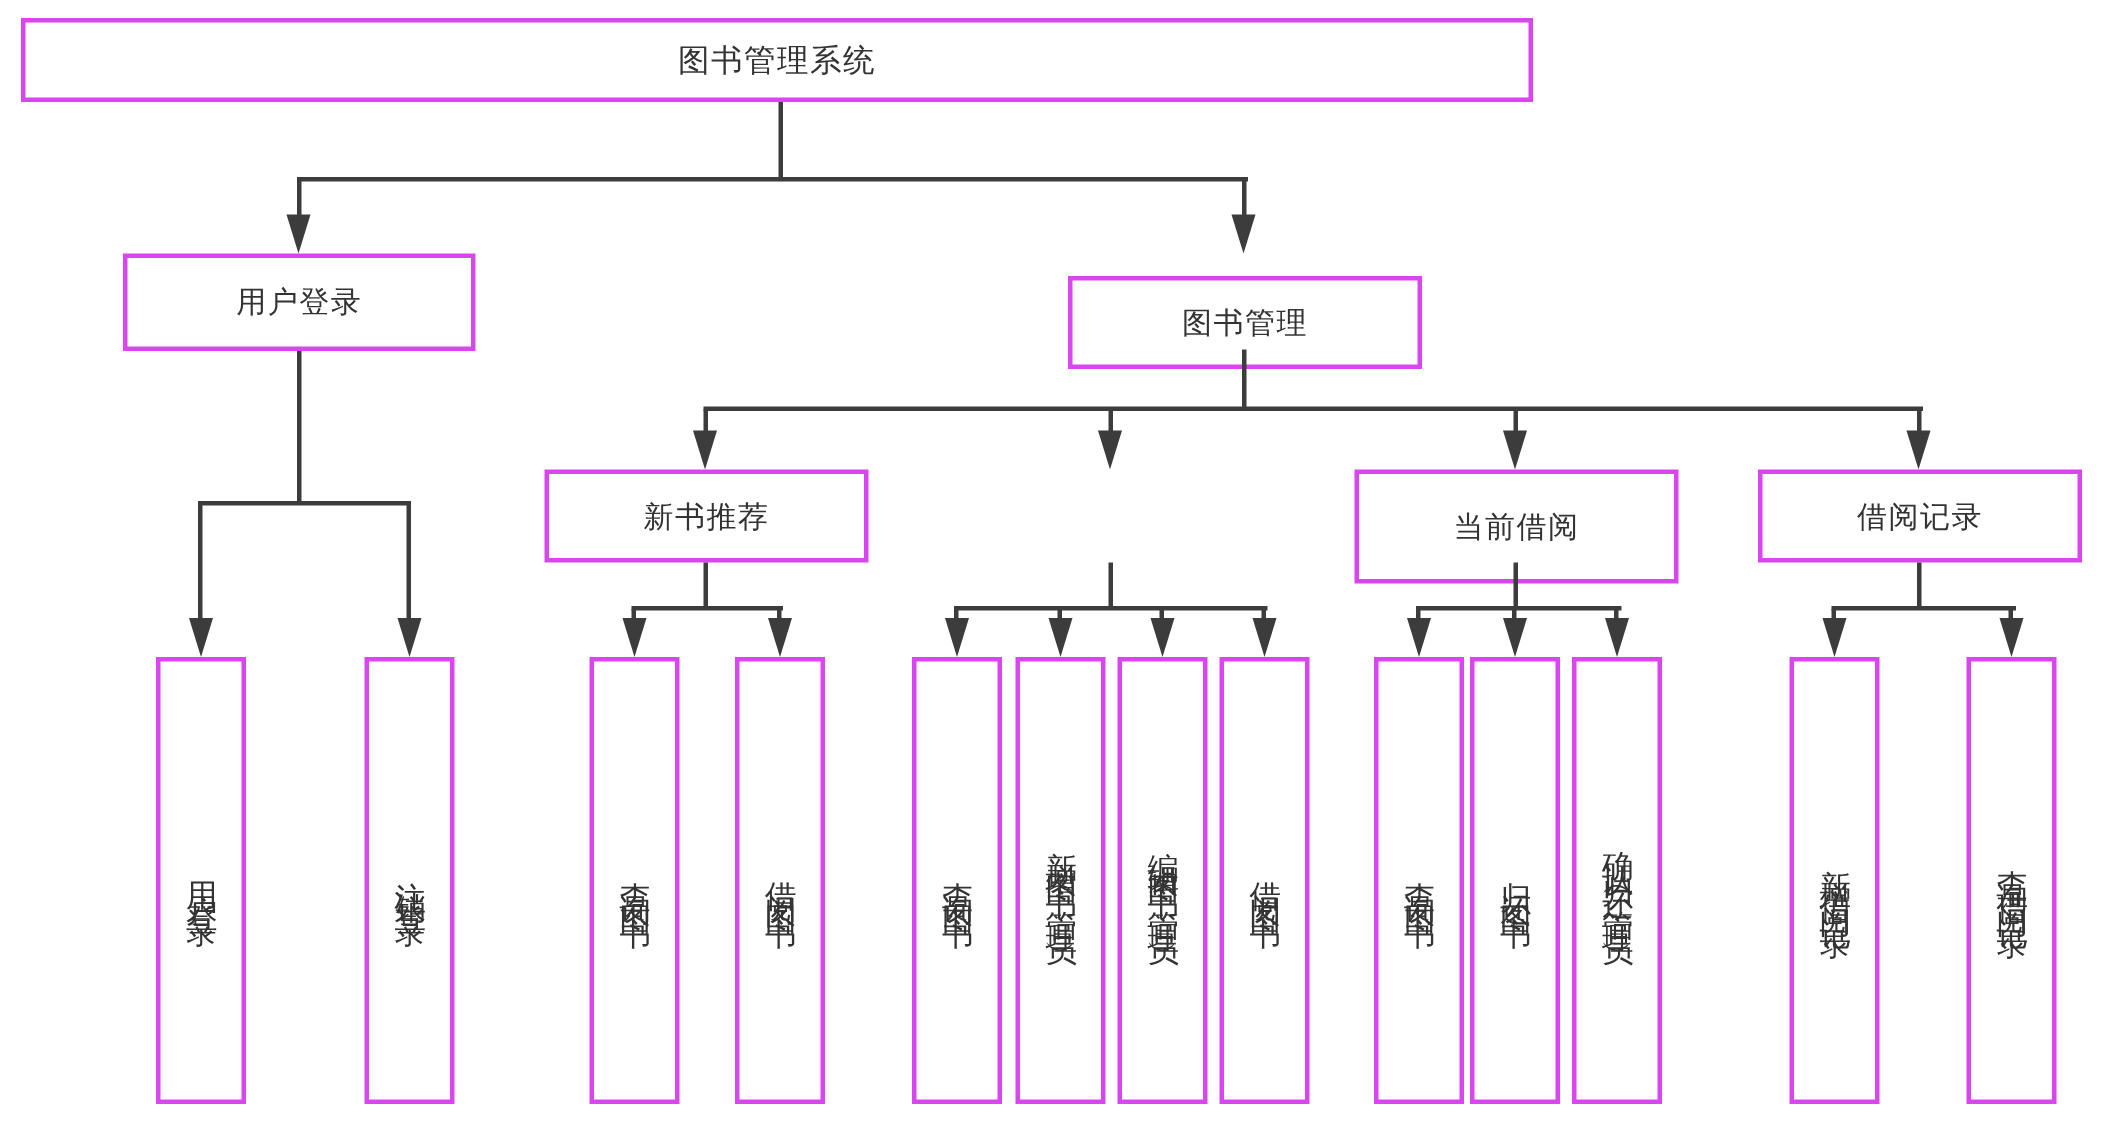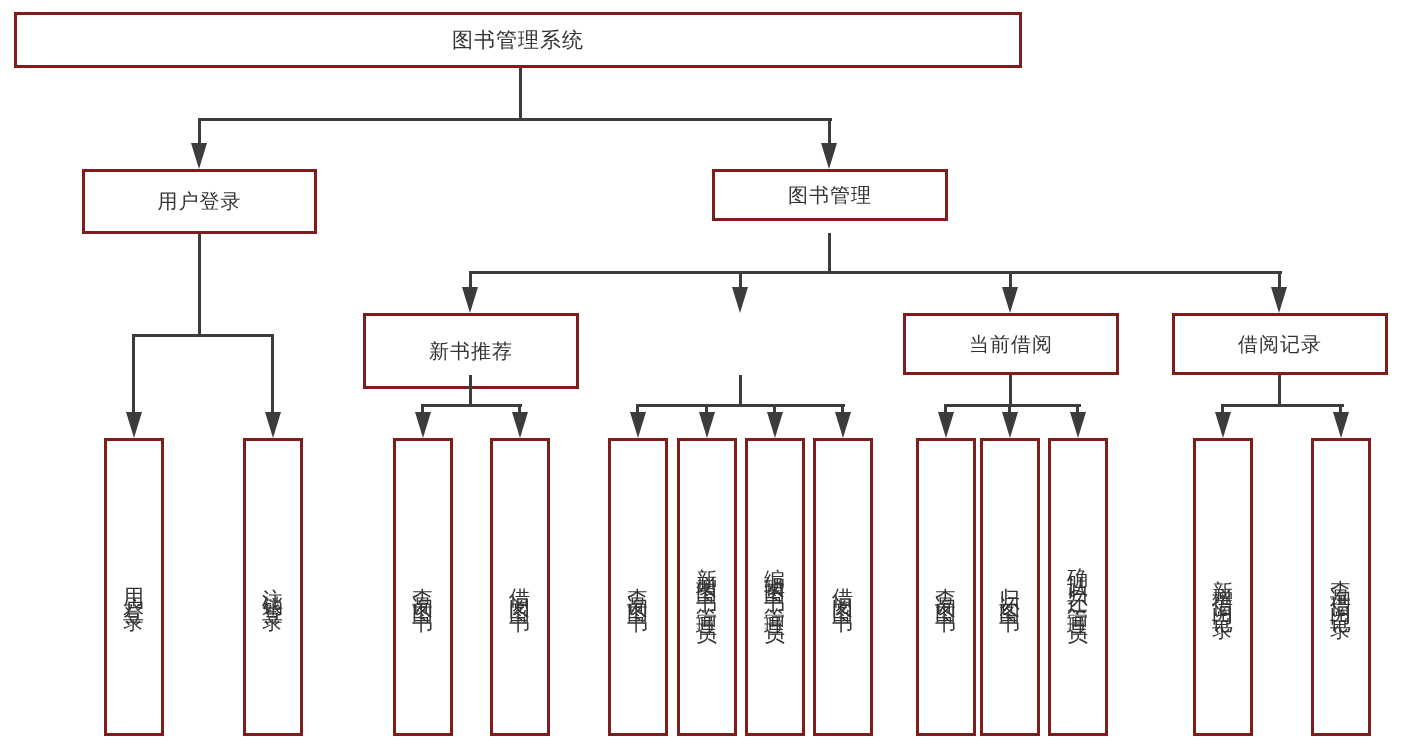--- a/index.html
+++ b/index.html
@@ -2,21 +2,21 @@
 <html><head>
 <meta charset="utf-8">
 <style>
   html,body { margin:0; padding:0; background:#ffffff; }
   .canvas {
     position:relative; width:1405px; height:747px; background:#ffffff;
     font-family:"Liberation Sans", sans-serif; overflow:hidden;
   }
   .node {
     position:absolute; box-sizing:border-box; background:#ffffff;
-    border:3px solid #7f1d1d; color:#333333;
+    border:3px solid #d946ef; color:#333333;
     display:flex; align-items:center; justify-content:center; text-align:center;
   }
   .hlabel { font-size:20px; letter-spacing:1px; white-space:nowrap; }
   .title  { font-size:21px; letter-spacing:1px; white-space:nowrap; }
   .vlabel {
     writing-mode:vertical-rl; text-orientation:mixed;
     font-size:21px; letter-spacing:8px; line-height:1;
   }
   .line  { position:absolute; background:#3c3c3c; }
   .arrow {
@@ -35,30 +35,30 @@
 <div class="canvas">
 
   <div class="node" style="left:14px;top:12px;width:1008px;height:56px">
     <span class="title">图书管理系统</span>
   </div>
 
   <div class="node" style="left:82px;top:169px;width:235px;height:65px">
     <span class="hlabel">用户登录</span>
   </div>
 
-  <div class="node" style="left:712px;top:169px;width:236px;height:52px">
+  <div class="node" style="left:712px;top:184px;width:236px;height:62px">
     <span class="hlabel">图书管理</span>
   </div>
 
-  <div class="node" style="left:363px;top:313px;width:216px;height:76px">
+  <div class="node" style="left:363px;top:313px;width:216px;height:62px">
     <span class="hlabel">新书推荐</span>
   </div>
 
 
-  <div class="node" style="left:903px;top:313px;width:216px;height:62px">
+  <div class="node" style="left:903px;top:313px;width:216px;height:76px">
     <span class="hlabel">当前借阅</span>
   </div>
 
   <div class="node" style="left:1172px;top:313px;width:216px;height:62px">
     <span class="hlabel">借阅记录</span>
   </div>
 
   <div class="node" style="left:104px;top:438px;width:60px;height:298px">
     <span class="vlabel">用户登录</span>
   </div>

